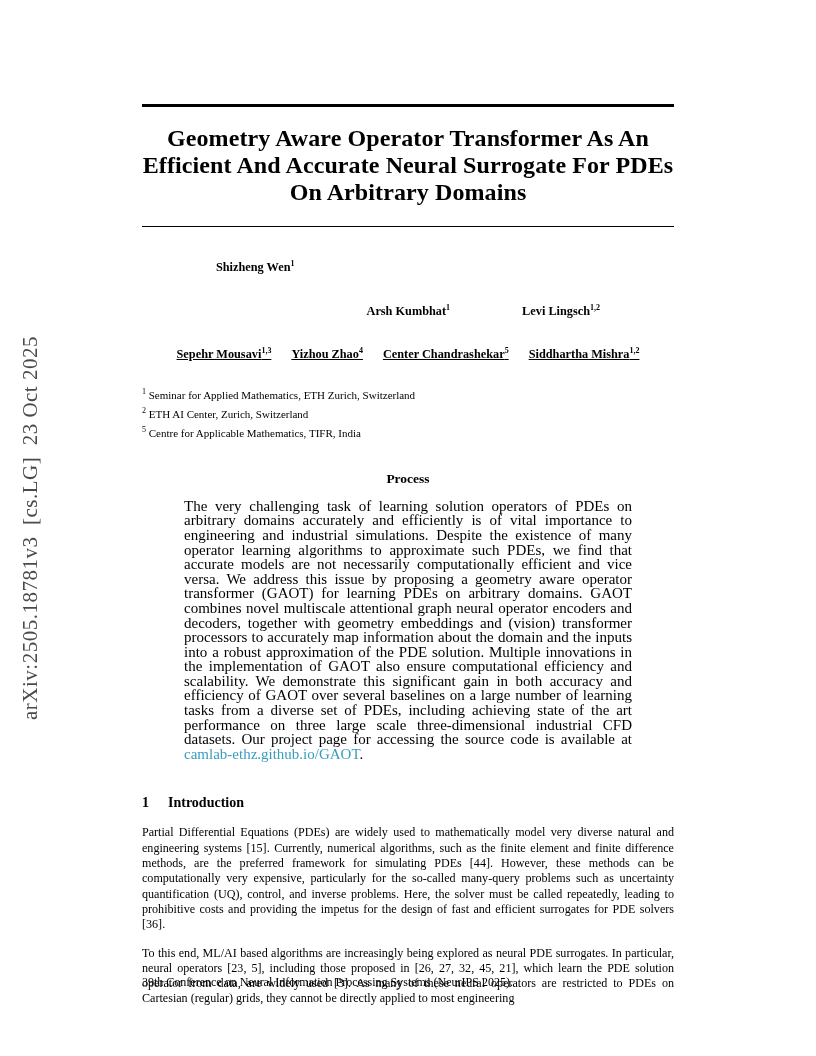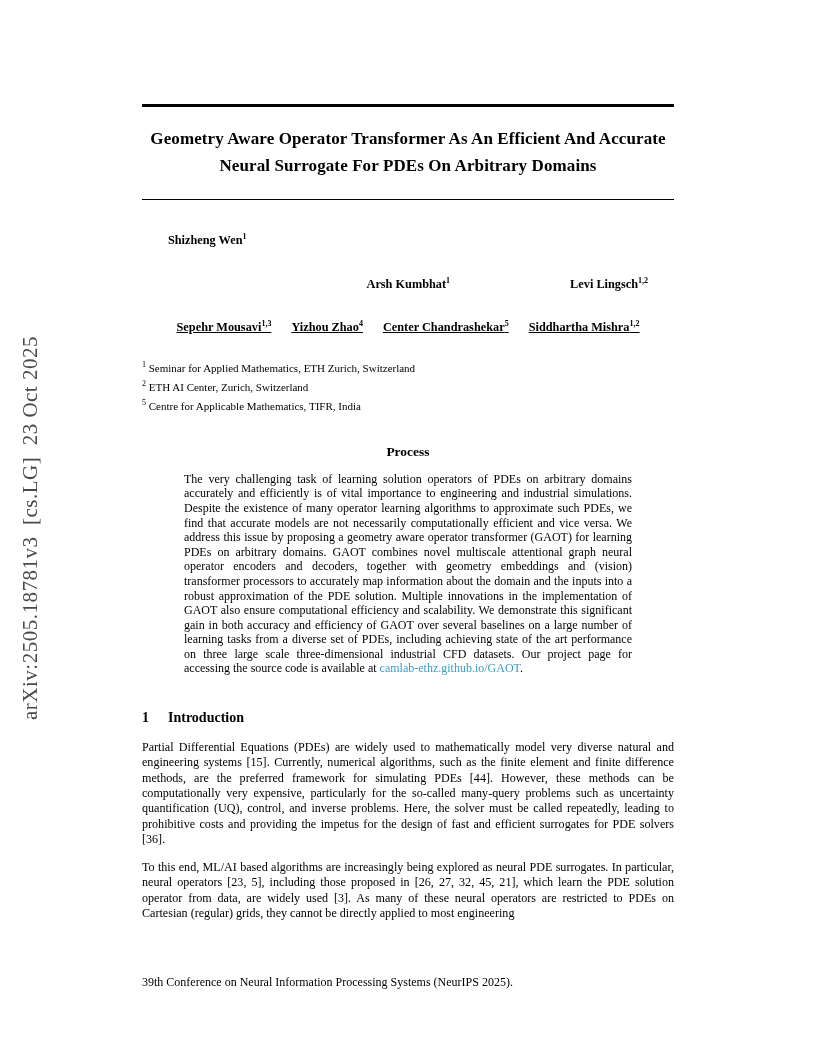--- a/index.html
+++ b/index.html
@@ -47,42 +47,41 @@
 
   .rule-top {
     margin-top: 104px;
     border-top: 3px solid #000;
     width: 100%;
   }
 
   .title {
     margin-top: 18px;
     text-align: center;
-    font-size: 17px;
+    font-size: 24px;
     font-weight: bold;
     line-height: 27px;
     letter-spacing: 0.1px;
   }
 
   .rule-under-title {
     margin-top: 20px;
     border-top: 1.2px solid #000;
     width: 100%;
   }
 
   
   .authors-row {
     display: flex;
     justify-content: center;
     font-size: 12.3px;
     font-weight: bold;
   }
   .authors-row.row1 {
     margin-top: 32px;
-    gap: 48px;
   }
   .authors-row.row2 {
     margin-top: 27px;
     text-decoration: underline;
   }
   .author {
     white-space: nowrap;
   }
   .authors-row.row1 .author + .author { margin-left: 72px; margin-top: 44px; }
   .authors-row.row2 .author + .author { margin-left: 20px; }
@@ -105,21 +104,21 @@
   .section-abstract-title {
     margin-top: 30px;
     text-align: center;
     font-size: 13.5px;
     font-weight: bold;
   }
 
   .abstract-body {
     margin: 12px auto 0 auto;
     width: 448px;
-    font-size: 12px;
+    font-size: 15px;
     line-height: 14.6px;
     text-align: justify;
     text-justify: inter-word;
     hyphens: auto;
   }
   .abstract-body a.link {
     color: #3a9bbf;
     text-decoration: none;
   }
 

